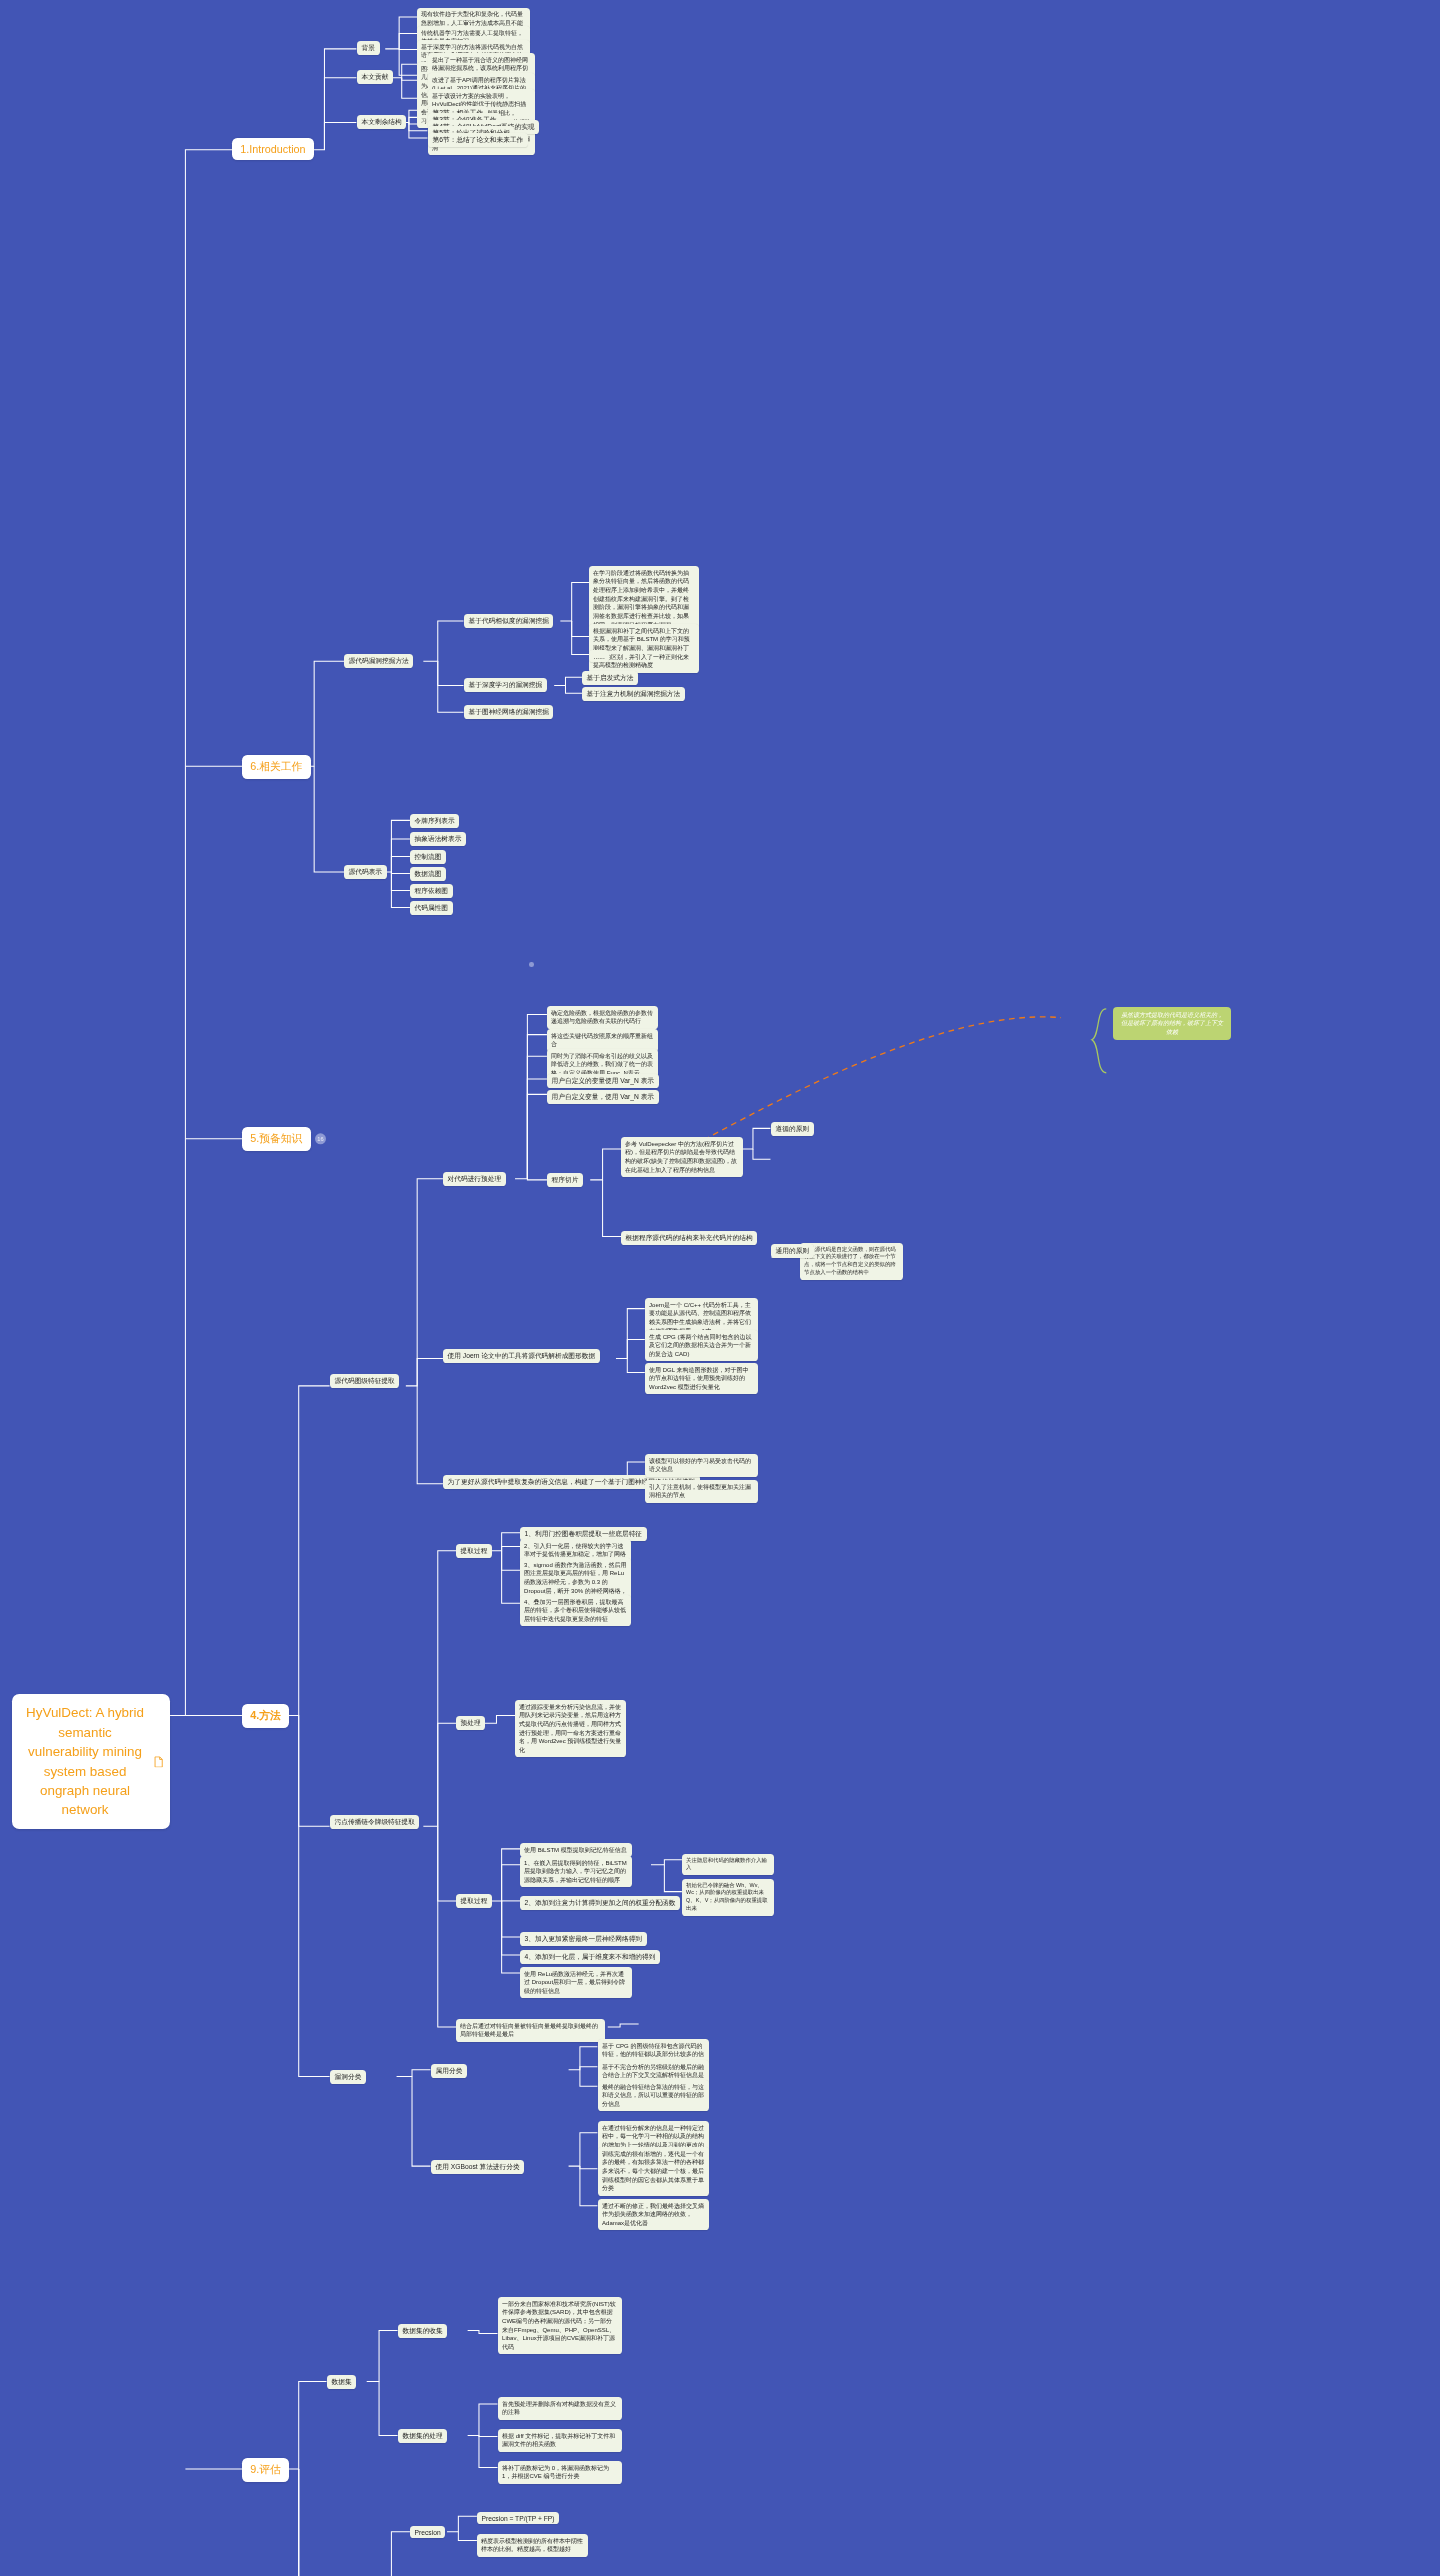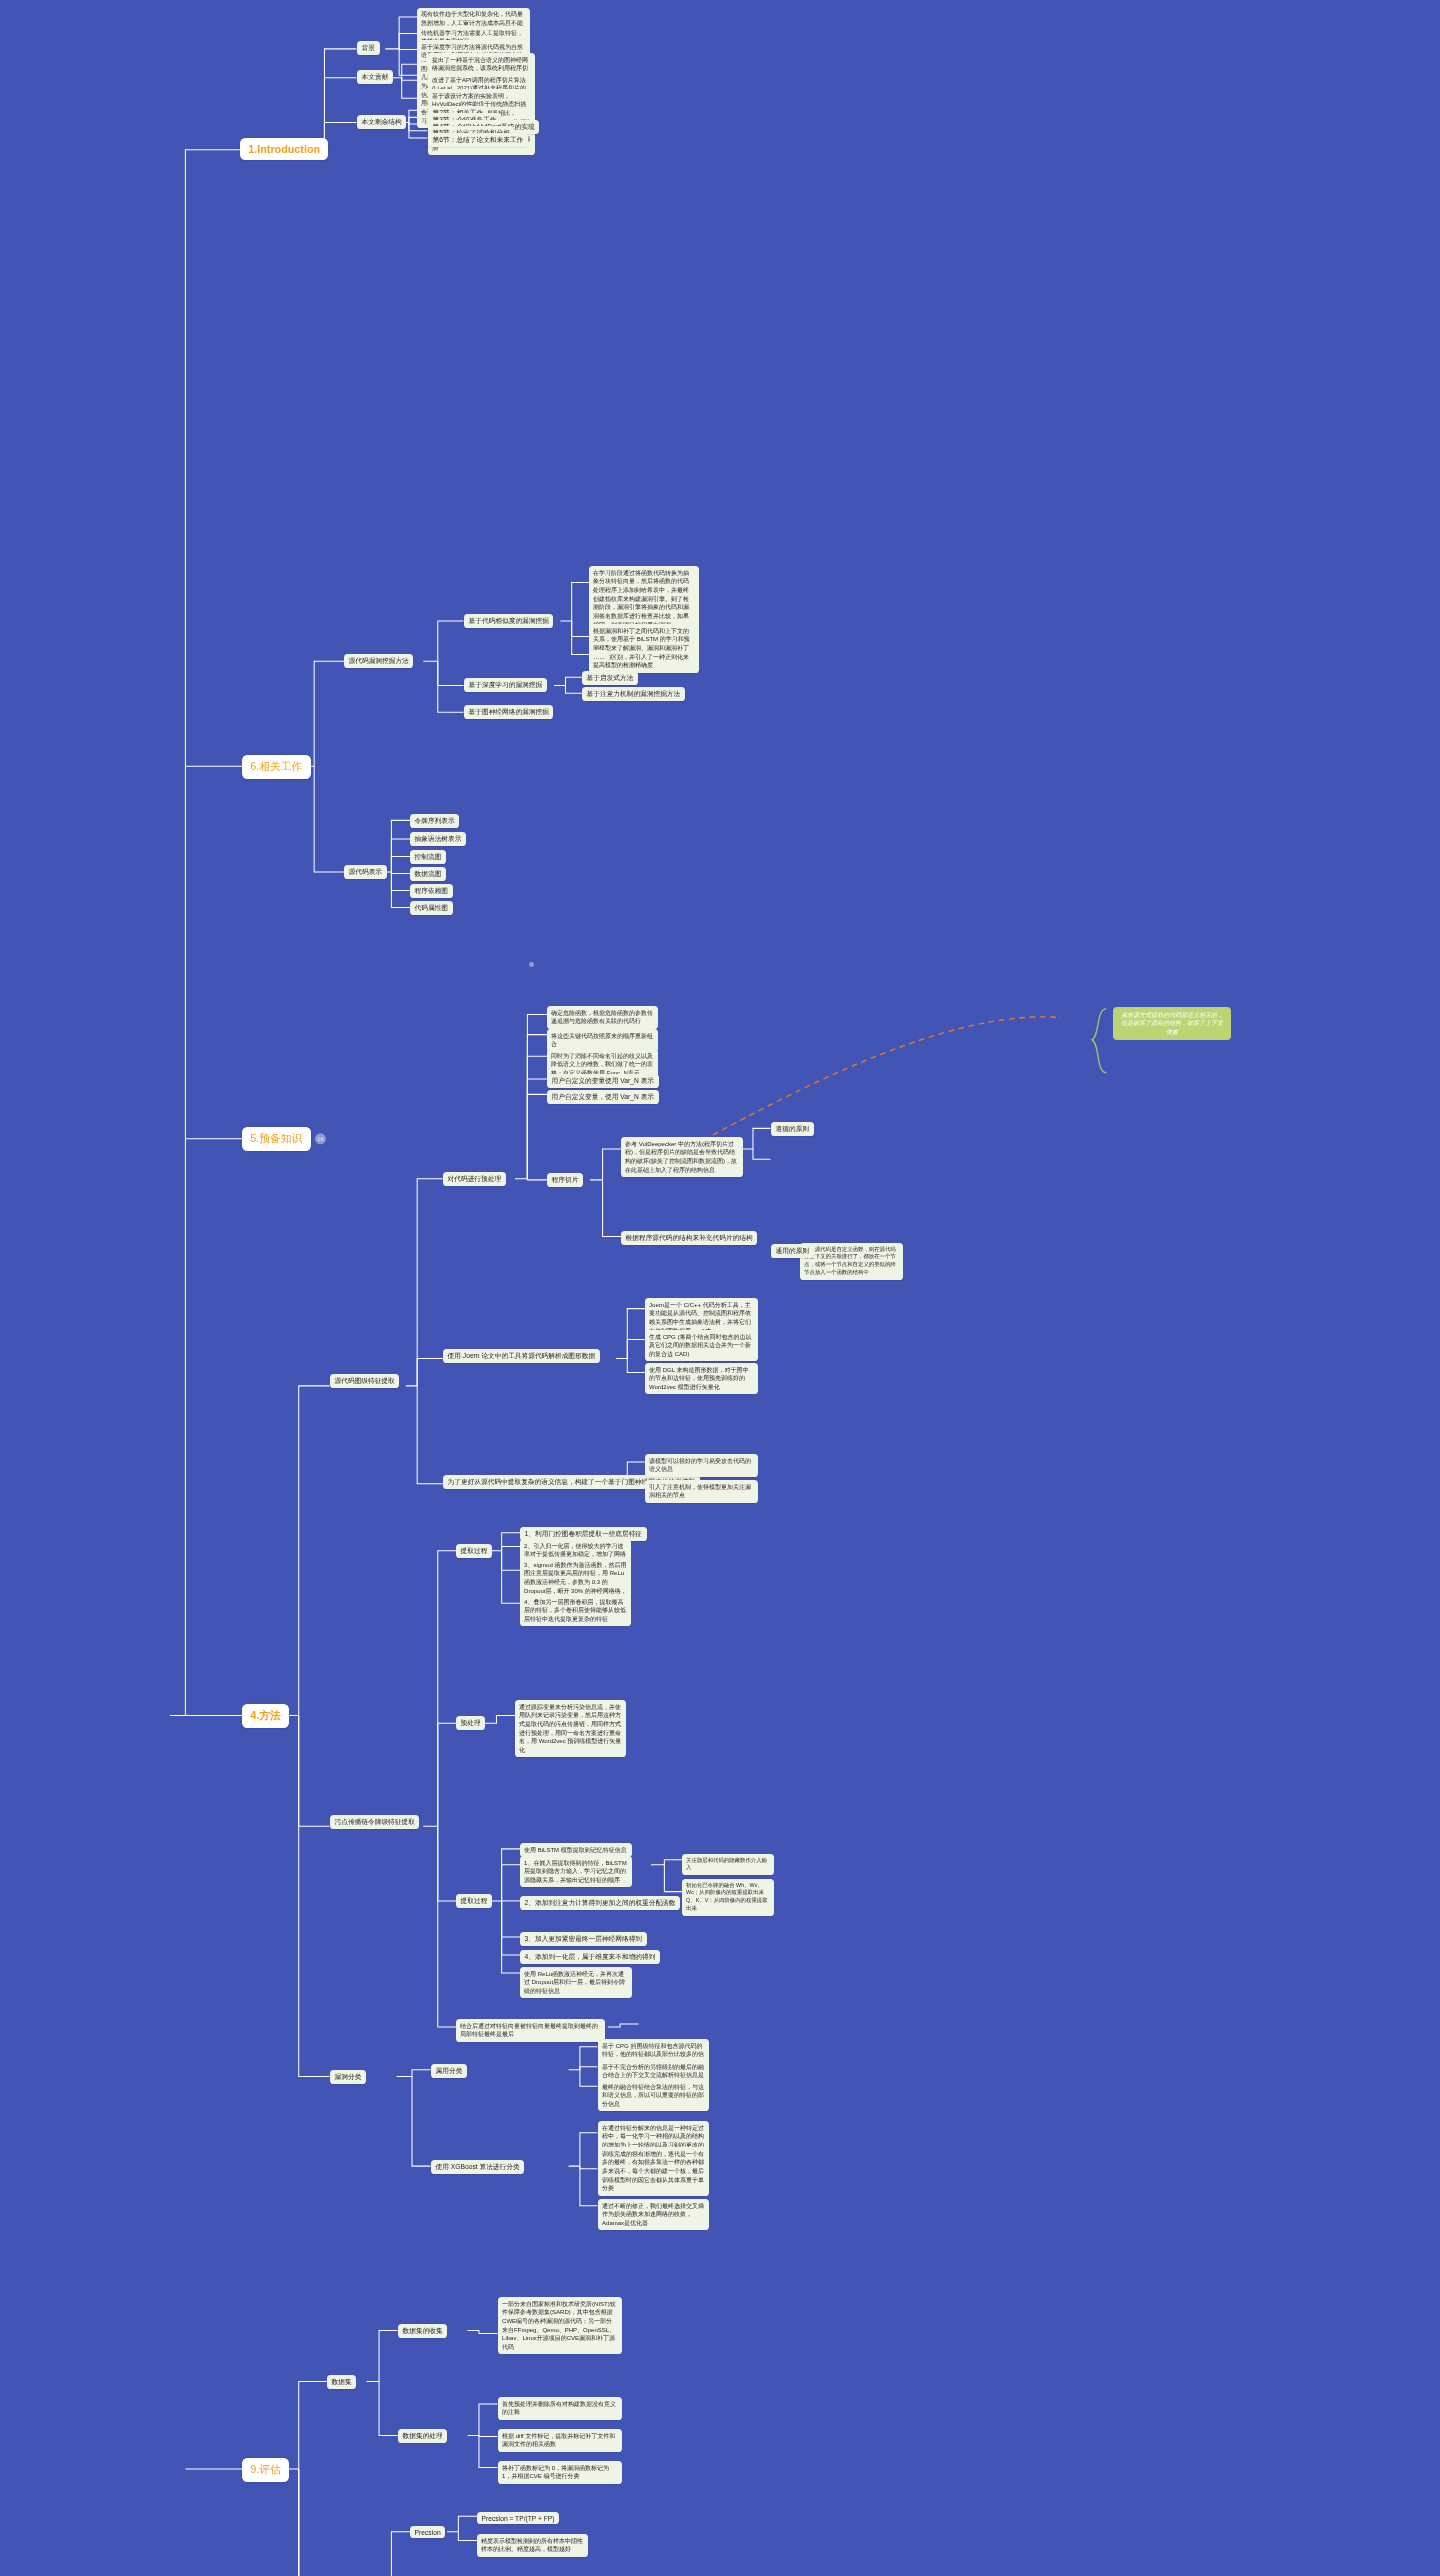--- a/index.html
+++ b/index.html
@@ -229,22 +229,29 @@
     <g fill="none" stroke="#ef7a18" stroke-width="2.6" stroke-dasharray="11 9">
       <path d="M1262 2270 C1480 2150, 1820 1955, 2060 1975"></path>
     </g>
     <polygon points="1262,2270 1288,2254 1284,2282" fill="#ef7a18"></polygon>
 
     <g fill="none" stroke="#a8c860" stroke-width="2.5">
       <path d="M2148 1958 C2128 1958,2136 2010,2120 2018 C2136 2026,2128 2082,2148 2082"></path>
     </g>
   </svg>
 
-
-  <div class="node sec" style="left:240px;top:138px;font-weight:bold;">
+  <div class="node root" style="left:12.4px;top:1694px;width:158px;">
+    <span>HyVulDect: A hybrid semantic vulnerability mining system based ongraph neural network</span>
+    <svg class="doc-icon" viewBox="0 0 17 22">
+      <path d="M2 1 h9 l5 5 v15 h-14 z" fill="none" stroke="#f5a01a" stroke-width="1.7"></path>
+      <path d="M11 1 v5 h5" fill="none" stroke="#f5a01a" stroke-width="1.7"></path>
+    </svg>
+  </div>
+
+  <div class="node sec" style="left:232px;top:138px;">
     <span>1.Introduction</span>
   </div>
   <div class="node sec" style="left:242px;top:755px;">
     <span>6.相关工作</span>
   </div>
   <div class="node sec" style="left:242px;top:1127px;">
     <span>5.预备知识</span>
     <span class="badge">16</span>
   </div>
   <div class="node sec" style="left:242px;top:1704px;font-weight:bold;">

